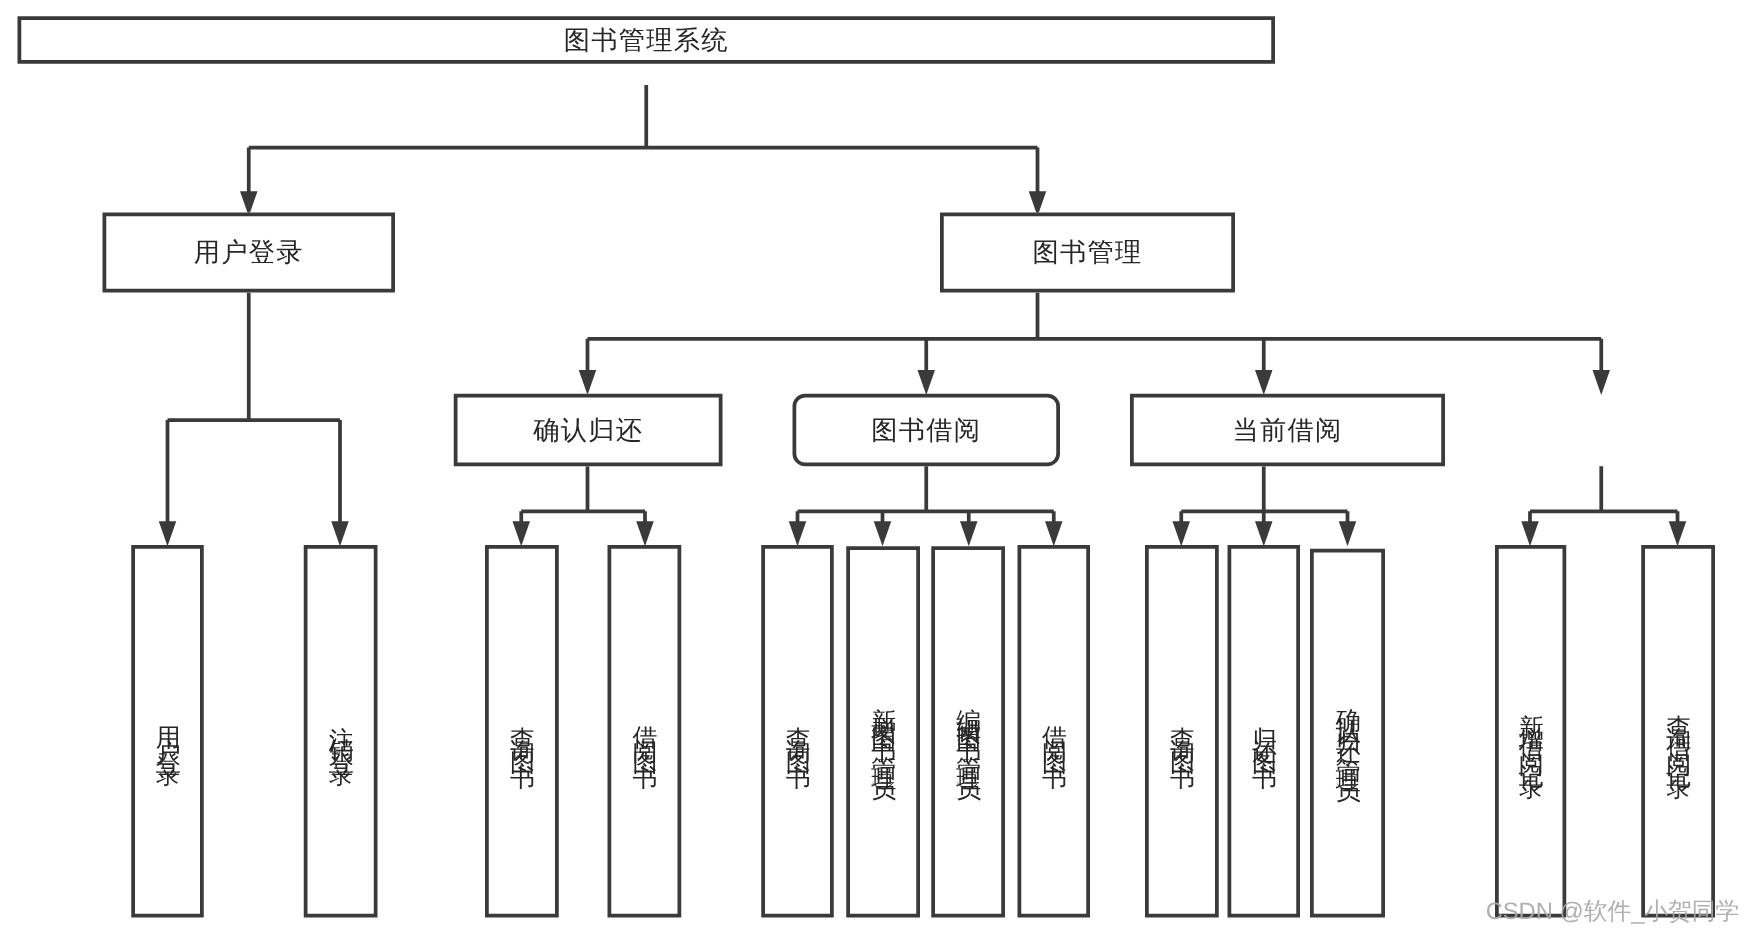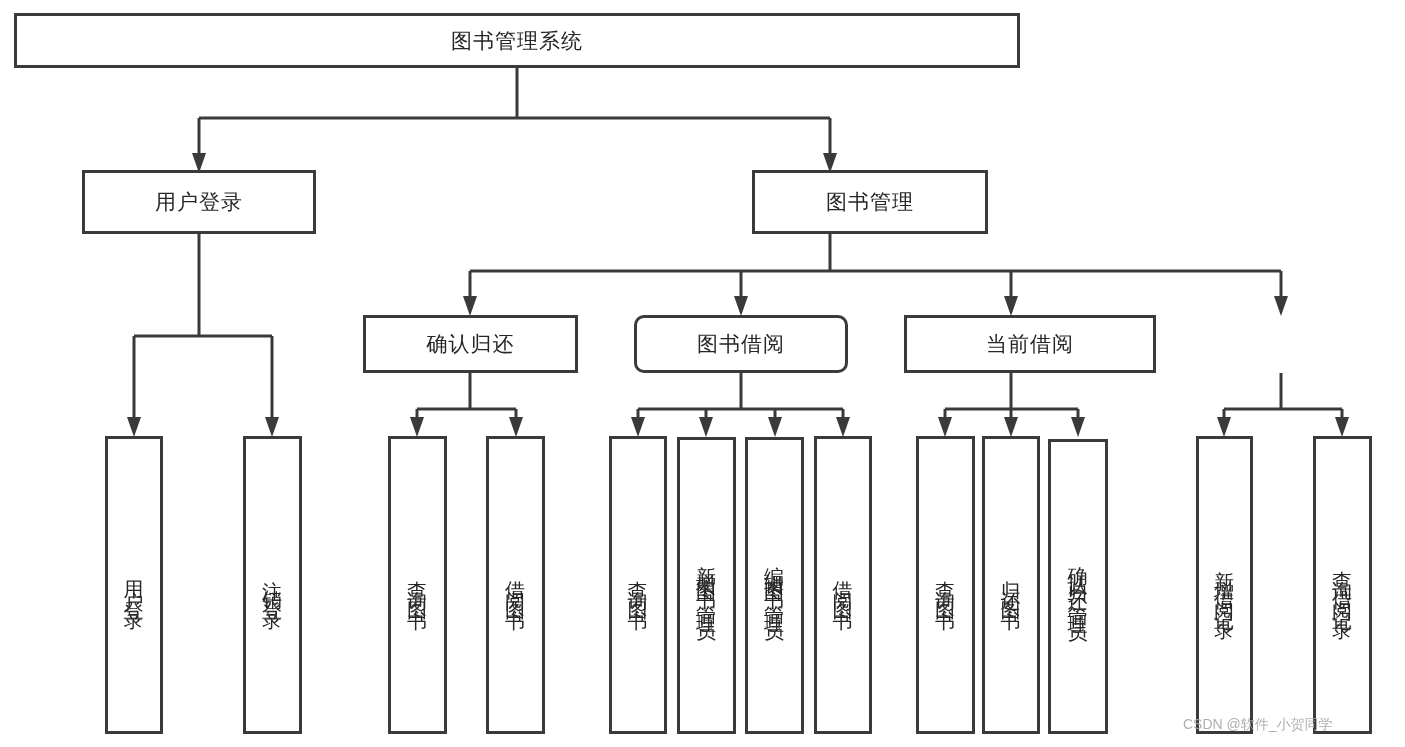--- a/index.html
+++ b/index.html
@@ -14,21 +14,21 @@
   }
   .hlabel{font-size:21px;letter-spacing:1px;color:#262626;white-space:nowrap;}
   .vnode{z-index:2;}
   .vlabel{
     writing-mode:vertical-rl;text-orientation:mixed;
     font-size:20px;letter-spacing:10px;color:#262626;line-height:1;
   }
   .vlabel.long{letter-spacing:8px;}
   .watermark{
     position:absolute;left:1183px;top:716px;width:214px;z-index:3;
-    font-size:14px;color:rgba(168,168,168,0.92);white-space:nowrap;text-align:left;
+    font-size:19px;color:rgba(168,168,168,0.92);white-space:nowrap;text-align:center;
   }
 </style>
 </head>
 <body>
 
 <div class="canvas">
 
   <svg class="edges" width="1405" height="747" viewBox="0 0 1405 747" fill="none" xmlns="http://www.w3.org/2000/svg">
     <g stroke="#3a3a3a" stroke-width="3">
 
@@ -88,21 +88,21 @@
       <polygon points="768,417 782,417 775,437"></polygon>
       <polygon points="836,417 850,417 843,437"></polygon>
       <polygon points="938,417 952,417 945,437"></polygon>
       <polygon points="1004,417 1018,417 1011,437"></polygon>
       <polygon points="1071,417 1085,417 1078,437"></polygon>
       <polygon points="1217,417 1231,417 1224,437"></polygon>
       <polygon points="1335,417 1349,417 1342,437"></polygon>
     </g>
   </svg>
 
-  <div class="node" style="left:14px;top:13px;width:1006px;height:55px;">
+  <div class="node" style="left:14px;top:13px;width:1006px;height:38px;">
     <span class="hlabel">图书管理系统</span>
   </div>
 
   <div class="node" style="left:82px;top:170px;width:234px;height:64px;">
     <span class="hlabel">用户登录</span>
   </div>
   <div class="node" style="left:712px;top:170px;width:236px;height:64px;margin-left:40px;">
     <span class="hlabel">图书管理</span>
   </div>
 

